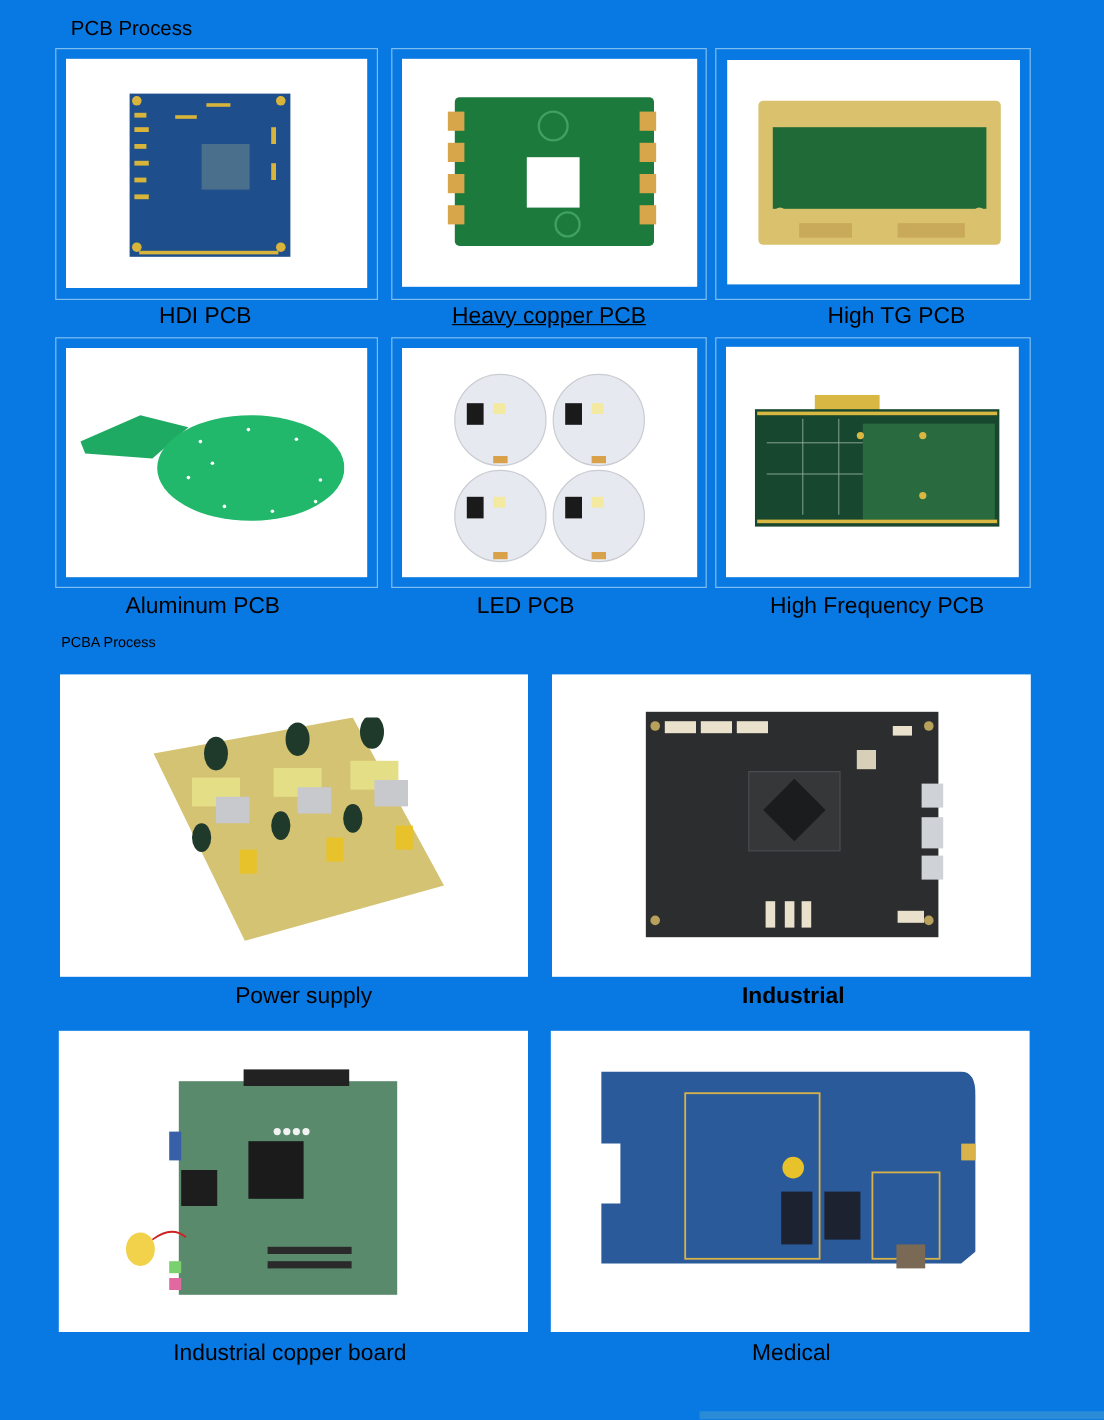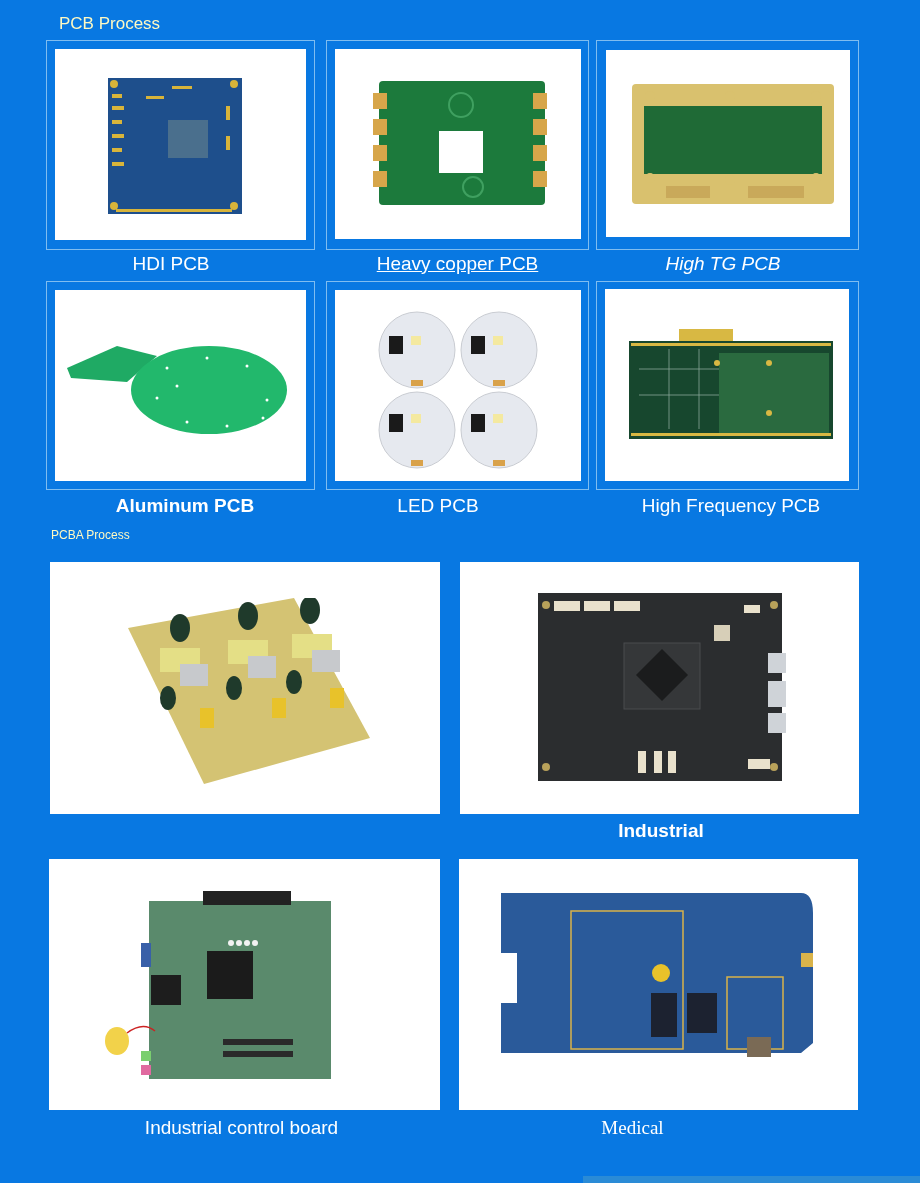--- a/index.html
+++ b/index.html
@@ -6,36 +6,36 @@
   html, body { width: 920px; height: 1183px; overflow: hidden; }
   body {
     background: #0878e2;
     font-family: "Liberation Sans", sans-serif;
     color: #ffffff;
     position: relative;
   }
   .section-title {
     position: absolute;
     font-size: 18px;
-    color: #fef9c3;
+    color: #000000;
   }
   .pcb-card {
     position: absolute;
     border: 1px solid #7fbdf0;
   }
   .pcb-card .img {
     position: absolute;
     background: #ffffff;
     overflow: hidden;
   }
   .caption {
     position: absolute;
     text-align: center;
     font-size: 19px;
-    color: #ffffff;
+    color: #000000;
   }
   .pcba-img {
     position: absolute;
     background: #ffffff;
     overflow: hidden;
   }
   .board { position: absolute; }
   .footer-strip {
     position: absolute;
     left: 583px; top: 1176px; width: 337px; height: 7px;
@@ -107,42 +107,42 @@
           <circle cx="186" cy="14" r="5"></circle>
         <circle cx="20" cy="96" r="5"></circle>
           <circle cx="100" cy="98" r="5"></circle>
           <circle cx="186" cy="96" r="5"></circle>
       </g>
       <rect x="36" y="104" width="44" height="12" fill="#c9a95a"></rect>
       <rect x="118" y="104" width="56" height="12" fill="#c9a95a"></rect>
     </svg>
   </div>
 </div>
-<div class="caption" style="left:596px; top:253px; width:254px;font-style:italic;">High TG PCB</div>
+<div class="caption" style="left:620px; top:253px; width:254px;">High TG PCB</div>
 
 <div class="pcb-card" style="left:46px; top:281px; width:269px; height:209px;">
   <div class="img" style="left:8px; top:8px; width:251px; height:191px;">
     <svg class="board" style="left:12px;top:48px" width="220" height="100" viewBox="0 0 220 100">
       <polygon points="0,30 50,8 90,18 60,44 4,40" fill="#1faa64"></polygon>
       <ellipse cx="142" cy="52" rx="78" ry="44" fill="#22b86c"></ellipse>
       <g fill="#ffffff">
         <circle cx="100" cy="30" r="1.5"></circle>
           <circle cx="140" cy="20" r="1.5"></circle>
           <circle cx="180" cy="28" r="1.5"></circle>
         <circle cx="90" cy="60" r="1.5"></circle>
           <circle cx="200" cy="62" r="1.5"></circle>
           <circle cx="120" cy="84" r="1.5"></circle>
         <circle cx="160" cy="88" r="1.5"></circle>
           <circle cx="196" cy="80" r="1.5"></circle>
           <circle cx="110" cy="48" r="1.5"></circle>
       </g>
     </svg>
   </div>
 </div>
-<div class="caption" style="left:50px; top:495px; width:270px;font-weight:bold;">Aluminum PCB</div>
+<div class="caption" style="left:34px; top:495px; width:270px;">Aluminum PCB</div>
 
 <div class="pcb-card" style="left:326px; top:281px; width:263px; height:209px;">
   <div class="img" style="left:8px; top:8px; width:246px; height:191px;">
     <svg class="board" style="left:40px;top:20px" width="168" height="160" viewBox="0 0 168 160">
       <g fill="#e6e9ef" stroke="#c9ccd2">
         <circle cx="42" cy="40" r="38"></circle>
           <circle cx="124" cy="40" r="38"></circle>
         <circle cx="42" cy="120" r="38"></circle>
           <circle cx="124" cy="120" r="38"></circle>
       </g>
@@ -216,21 +216,21 @@
         <rect x="148" y="100" width="14" height="20"></rect>
         <rect x="206" y="90" width="14" height="20"></rect>
     </g>
     <g fill="#c7c9cc">
       <rect x="56" y="66" width="28" height="22"></rect>
         <rect x="124" y="58" width="28" height="22"></rect>
         <rect x="188" y="52" width="28" height="22"></rect>
     </g>
   </svg>
 </div>
-<div class="caption" style="left:50px; top:780px; width:406px;">Power supply</div>
+<div class="caption" style="left:50px; top:820px; width:406px;">Power supply</div>
 
 <div class="pcba-img" style="left:460px; top:562px; width:399px; height:252px;">
   <svg class="board" style="left:78px;top:31px" width="250" height="190" viewBox="0 0 250 190">
     <rect x="0" y="0" width="244" height="188" fill="#2b2d2f"></rect>
     <rect x="86" y="50" width="76" height="66" fill="#353739" stroke="#4a4c4f"></rect>
     <polygon points="124,56 150,82 124,108 98,82" fill="#1b1c1d"></polygon>
     <g fill="#e9e1cc">
       <rect x="16" y="8" width="26" height="10"></rect>
         <rect x="46" y="8" width="26" height="10"></rect>
         <rect x="76" y="8" width="26" height="10"></rect>
@@ -270,29 +270,29 @@
       </g>
     <rect x="120" y="148" width="70" height="6" fill="#2a2a2a"></rect>
     <rect x="120" y="160" width="70" height="6" fill="#2a2a2a"></rect>
     <rect x="38" y="52" width="10" height="24" fill="#3860a8"></rect>
     <rect x="38" y="160" width="10" height="10" fill="#7acf6f"></rect>
     <rect x="38" y="174" width="10" height="10" fill="#e06aa0"></rect>
     <ellipse cx="14" cy="150" rx="12" ry="14" fill="#f2d24a"></ellipse>
     <path d="M24 142 Q40 130 52 140" stroke="#c22" stroke-width="1.5" fill="none"></path>
   </svg>
 </div>
-<div class="caption" style="left:49px; top:1117px; width:385px;">Industrial control board</div>
+<div class="caption" style="left:49px; top:1117px; width:385px;">Industrial copper board</div>
 
 <div class="pcba-img" style="left:459px; top:859px; width:399px; height:251px;">
   <svg class="board" style="left:42px;top:34px" width="312" height="180" viewBox="0 0 312 180">
     <path d="M0 0 L300 0 Q312 0 312 20 L312 150 L300 160 L0 160 L0 110 L16 110 L16 60 L0 60 Z" fill="#2a5a9a"></path>
     <rect x="70" y="18" width="112" height="138" fill="none" stroke="#d9b34a" stroke-width="1.5"></rect>
     <rect x="226" y="84" width="56" height="72" fill="none" stroke="#d9b34a" stroke-width="1.5"></rect>
     <rect x="150" y="100" width="26" height="44" fill="#1c2230"></rect>
     <rect x="186" y="100" width="30" height="40" fill="#1c2230"></rect>
     <circle cx="160" cy="80" r="9" fill="#e8c22a"></circle>
     <rect x="246" y="144" width="24" height="20" fill="#7a6a55"></rect>
     <rect x="300" y="60" width="12" height="14" fill="#d9b34a"></rect>
   </svg>
 </div>
-<div class="caption" style="left:435px; top:1117px; width:395px;font-family:Liberation Serif, serif;">Medical</div>
+<div class="caption" style="left:462px; top:1117px; width:395px;">Medical</div>
 
 <div class="footer-strip"></div>
 
 </body></html>

